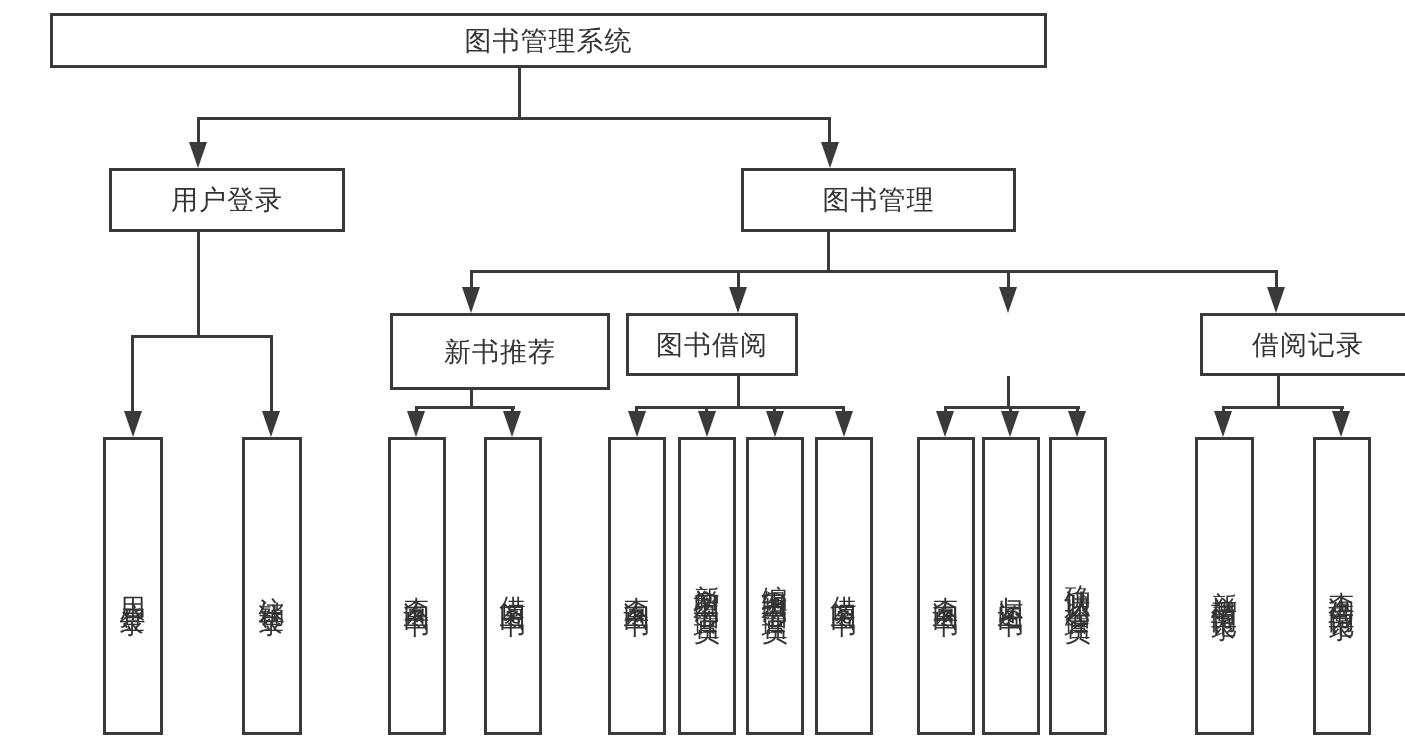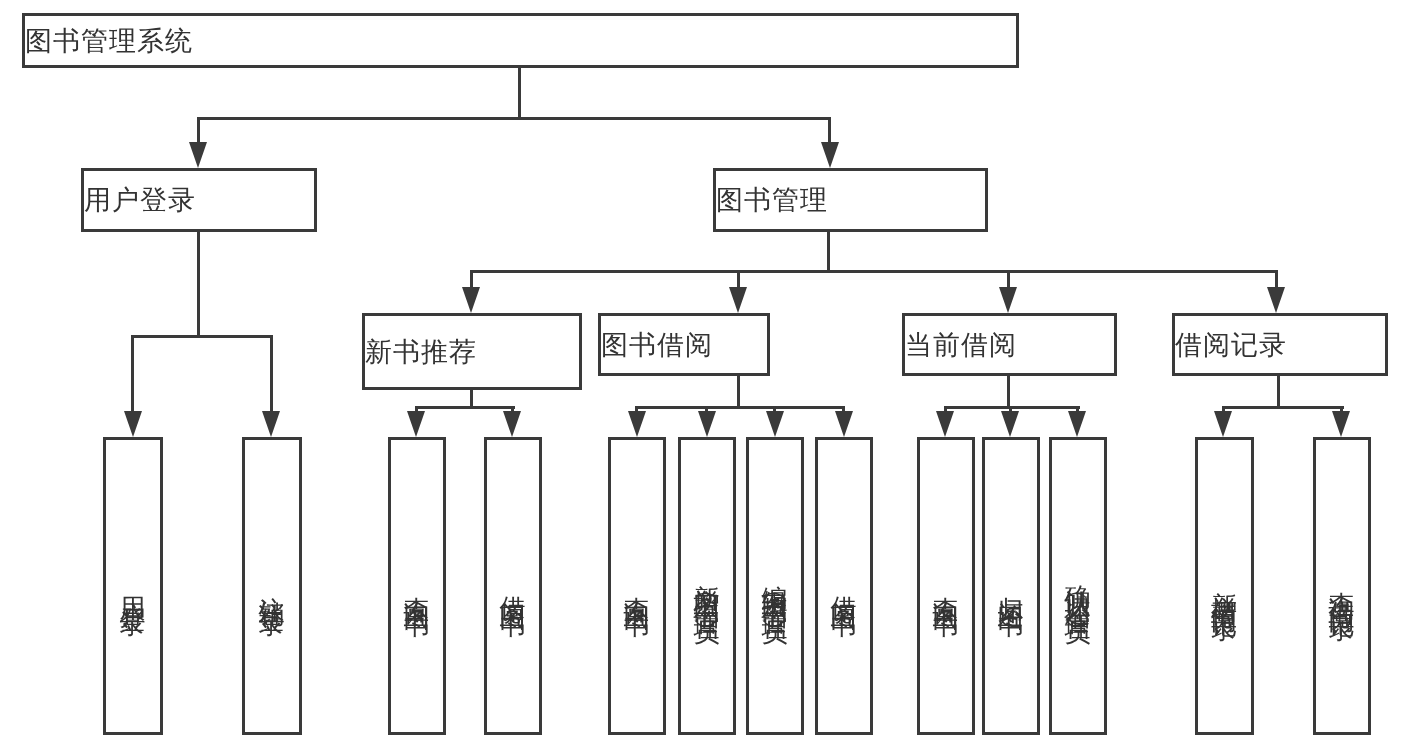--- a/index.html
+++ b/index.html
@@ -2,22 +2,22 @@
 <html><head>
 <meta charset="utf-8">
 <style>
   html,body{margin:0;padding:0;background:#ffffff;}
   .canvas{
     position:relative;width:1405px;height:747px;background:#ffffff;overflow:hidden;
     font-family:"Liberation Sans",sans-serif;color:#333333;
   }
   .node{
     position:absolute;box-sizing:border-box;border:3px solid #3a3a3a;background:#ffffff;
-    display:flex;align-items:center;justify-content:flex-start;
-    font-size:27px;letter-spacing:1px;color:#333333;
+    display:flex;align-items:center;justify-content:center;
+    font-size:27px;letter-spacing:1px;color:#333333;margin-left:28px;
   }
   .leaf{
     position:absolute;box-sizing:border-box;border:3px solid #3a3a3a;background:#ffffff;
     display:flex;align-items:center;justify-content:center;
   }
   .vtext{
     writing-mode:vertical-rl;-webkit-writing-mode:vertical-rl;text-orientation:mixed;
     font-size:26px;line-height:1;letter-spacing:5px;color:#333333;white-space:nowrap;
   }
   .h,.v{position:absolute;background:#3a3a3a;}
@@ -107,23 +107,20 @@
   <div class="node" style="left:713px;top:168px;width:275px;height:64px">
     <span>图书管理</span>
   </div>
 
   <div class="node" style="left:362px;top:313px;width:220px;height:77px">
     <span>新书推荐</span>
   </div>
   <div class="node" style="left:598px;top:313px;width:172px;height:63px">
     <span>图书借阅</span>
   </div>
-  <div class="node" style="left:902px;top:313px;width:215px;height:63px">
-    <span>当前借阅</span>
-  </div>
   <div class="node" style="left:1172px;top:313px;width:216px;height:63px">
     <span>借阅记录</span>
   </div>
 
   <div class="leaf" style="left:103px;top:437px;width:60px;height:298px">
     <span class="vtext">用户登录</span>
   </div>
   <div class="leaf" style="left:242px;top:437px;width:60px;height:298px">
     <span class="vtext">注销登录</span>
   </div>

